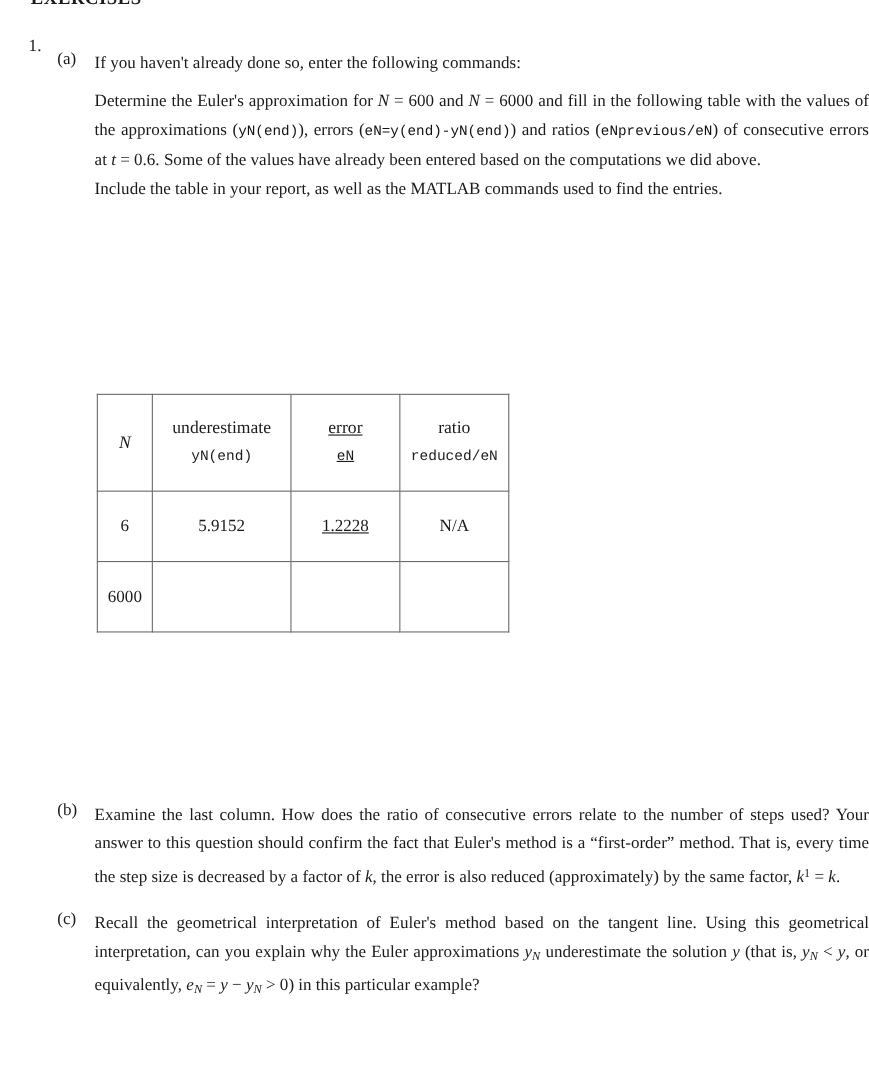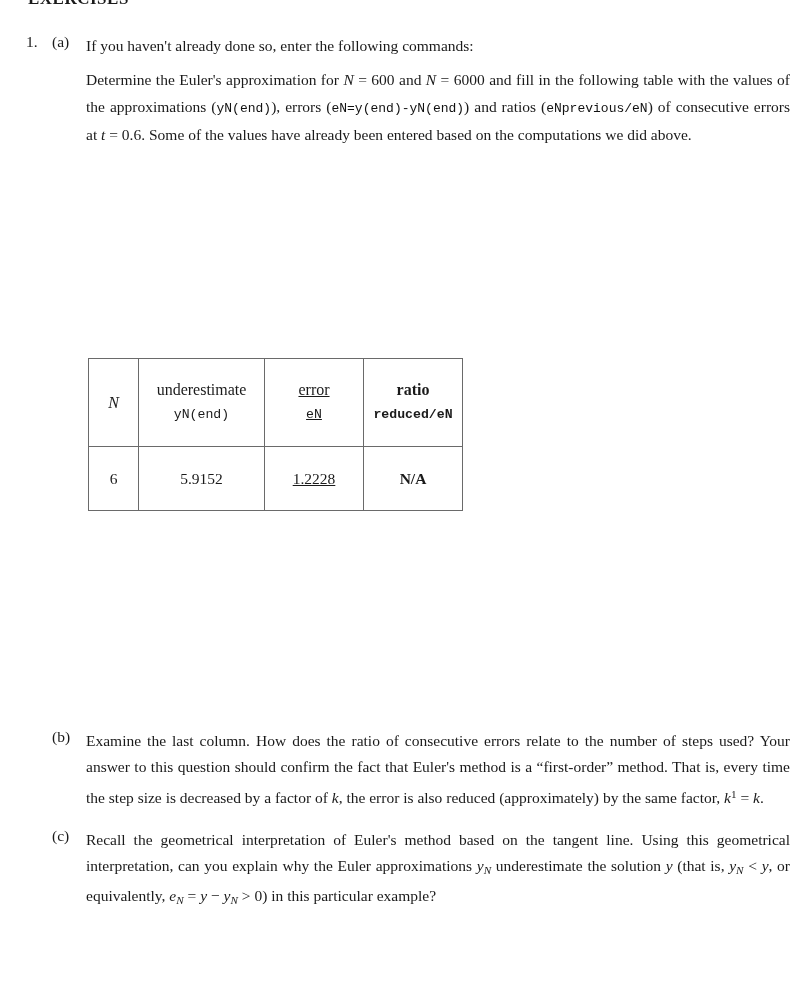--- a/index.html
+++ b/index.html
@@ -66,21 +66,21 @@
     top: 0;
     font-size: 15.5px;
     width: 30px;
   }
   .part-body {
     margin-left: 34px;
     font-size: 15.5px;
     line-height: 26.3px;
     text-align: justify;
   }
-  .part-body.nojust { text-align: left; }
+  .part-body.nojust { text-align: left; margin-top: 12px; }
 
   
   .code-block {
     margin-left: 34px;
     margin-top: 17px;
     font-family: "Liberation Mono", "DejaVu Sans Mono", monospace;
     font-size: 13.2px;
     line-height: 25.5px;
     white-space: pre;
     color: #111111;
@@ -112,21 +112,21 @@
   table.grid td {
     border: 1px solid #6a6a6a;
     text-align: center;
     vertical-align: middle;
     font-size: 15.5px;
     padding: 0;
   }
   .c1 { width: 49px; }
   .c2 { width: 125px; }
   .c3 { width: 98px; text-decoration: underline; }
-  .c4 { width: 98px; font-weight: bold; }
+  .c4 { width: 98px; }
 
   .hdr-cell { height: 87px; line-height: 22px; }
   .hdr-top  { display: block; font-size: 16px; }
   .hdr-mono {
     display: block;
     font-family: "Liberation Mono", "DejaVu Sans Mono", monospace;
     font-size: 13.2px;
     margin-top: 3px;
   }
   .row-cell { height: 63px; }
@@ -154,20 +154,21 @@
 
       <div class="part">
         <div class="part-label">(a)</div>
         <div class="part-body nojust">If you haven't already done so, enter the following commands:</div>
 
 
         <div class="part-body" style="margin-top:8px;">
           <span>Determine the Euler's approximation for </span><span class="mi">N</span><span> = 600 and </span><span class="mi">N</span><span> = 6000 and fill in the following table with the values of the approximations (</span><span class="mono">yN(end)</span><span>), errors (</span><span class="mono">eN=y(end)-yN(end)</span><span>) and ratios (</span><span class="mono">eNprevious/eN</span><span>) of consecutive errors at </span><span class="mi">t</span><span> = 0.6. Some of the values have already been entered based on the computations we did above.</span>
         </div>
 
+        <div class="part-body nojust" style="margin-top:0;">Include the table in your report, as well as the MATLAB commands used to find the entries.</div>
       </div>
 
     </div>
   </div>
 
   <div class="tbl-wrap">
     <table class="grid">
       <tbody>
         <tr>
           <td class="c1 hdr-cell">
@@ -189,20 +190,26 @@
 
         <tr>
           <td class="c1 row-cell">6</td>
           <td class="c2 row-cell">5.9152</td>
           <td class="c3 row-cell">1.2228</td>
           <td class="c4 row-cell">N/A</td>
         </tr>
 
 
 
+        <tr>
+          <td class="c1 row-cell">6000</td>
+          <td class="c2 row-cell"></td>
+          <td class="c3 row-cell"></td>
+          <td class="c4 row-cell"></td>
+        </tr>
       </tbody>
     </table>
   </div>
 
   <div class="tail">
 
     <div class="part">
       <div class="part-label">(b)</div>
       <div class="part-body">
         <span>Examine the last column. How does the ratio of consecutive errors relate to the number of steps used? Your answer to this question should confirm the fact that Euler's method is a “first-order” method. That is, every time the step size is decreased by a factor of </span><span class="mi">k</span><span>, the error is also reduced (approximately) by the same factor, </span><span class="mi">k</span><span class="sup">1</span><span> = </span><span class="mi">k</span><span>.</span>

